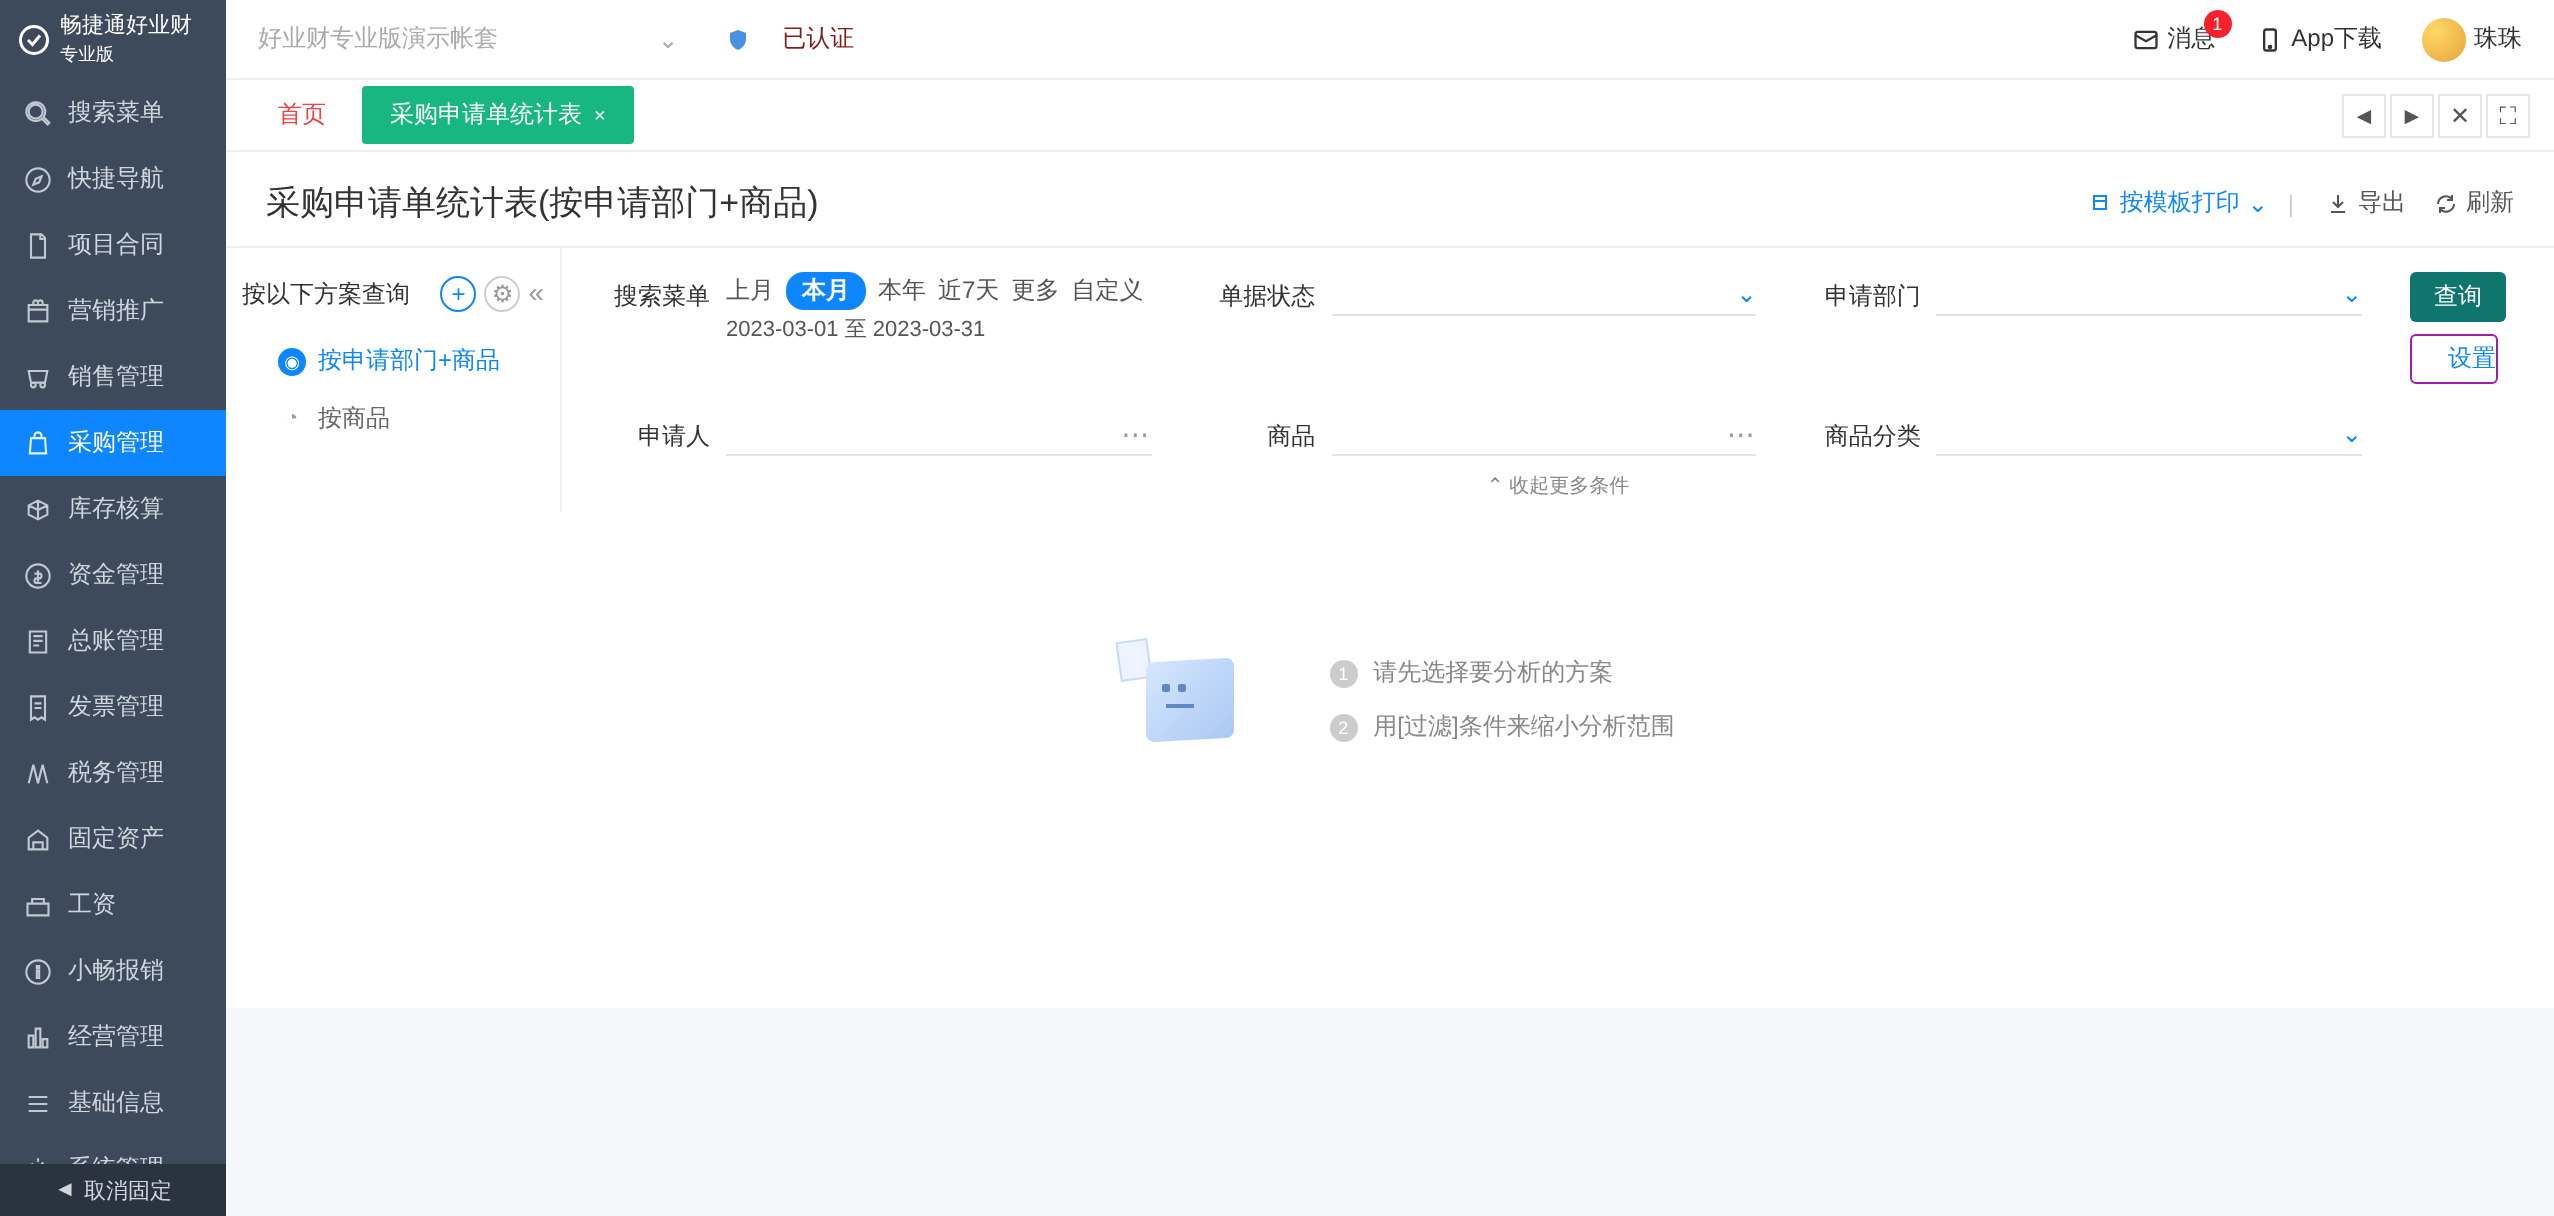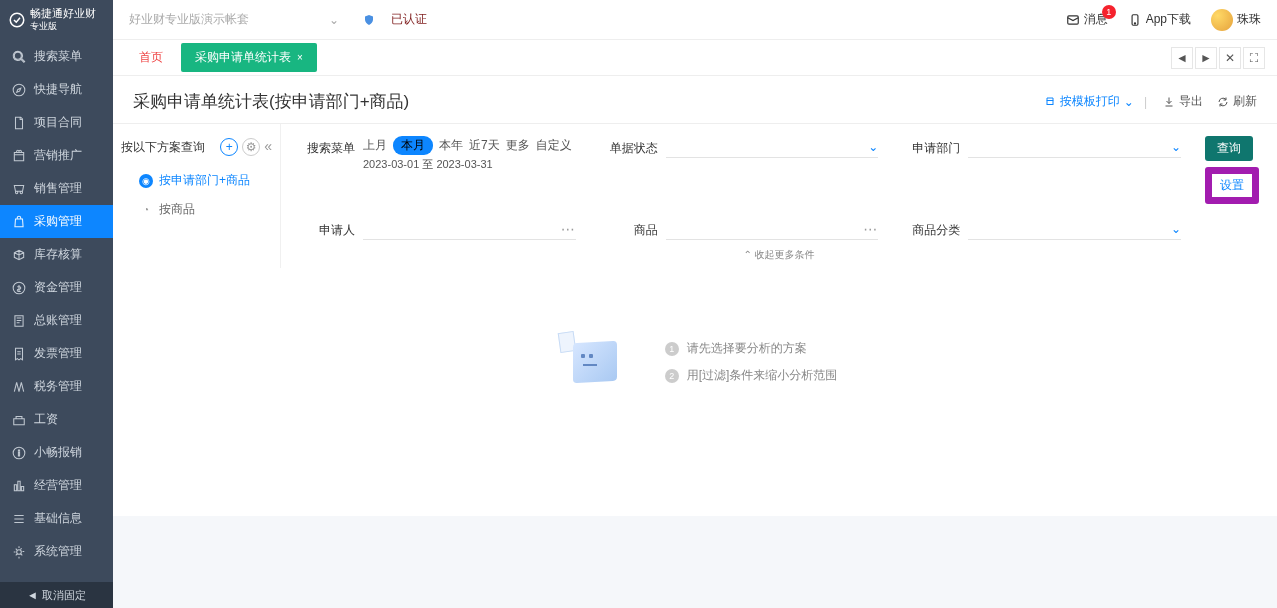--- a/index.html
+++ b/index.html
@@ -57,28 +57,28 @@
     .scheme-dot.clock::before { content: "◔"; font-size: 10px; color: #999; }
     
     
     .filter-panel { flex: 1; padding: 12px 16px 0 16px; position: relative; }
     .filter-row-grid { display: grid; grid-template-columns: repeat(3, 1fr) 56px; gap: 18px 24px; align-items: start; }
     .filter-field { display: flex; align-items: flex-start; }
     .filter-label { width: 58px; text-align: right; color: #333; padding-top: 4px; font-size: 12px; flex-shrink: 0; margin-right: 8px; }
     .filter-body { flex: 1; }
     .date-chips { display: flex; gap: 6px; align-items: center; flex-wrap: wrap; }
     .chip { color: #555; cursor: pointer; font-size: 12px; }
-    .chip.active { background: #0d86ff; color: #000000; padding: 1px 8px; border-radius: 9px; }
+    .chip.active { background: #0d86ff; color: #ffffff; padding: 1px 8px; border-radius: 9px; font-weight: bold; }
     .date-range { font-size: 11px; color: #555; margin-top: 2px; }
     .select-underline { border-bottom: 1px solid #e3e3e3; display: flex; align-items: center; height: 22px; }
     .select-caret { margin-left: auto; color: #0d86ff; font-size: 12px; }
     .select-dots { margin-left: auto; color: #999; font-size: 14px; letter-spacing: 1px; }
     .action-col { display: flex; flex-direction: column; gap: 6px; align-items: stretch; }
     .btn-primary { background: #0f766e; color: #fff; border: none; padding: 4px 0; border-radius: 3px; cursor: pointer; font-size: 12px; width: 48px; text-align: center; }
-    .btn-outline { background: #fff; color: #0d86ff; border: 7px solid #a21caf; padding: 3px 0; border-radius: 3px; cursor: pointer; font-size: 12px; width: 54px; text-align: center; }
+    .btn-outline { background: #fff; color: #0d86ff; border: 1px solid #a21caf; padding: 3px 0; border-radius: 3px; cursor: pointer; font-size: 12px; width: 44px; text-align: right; }
     .filter-row2 { display: grid; grid-template-columns: repeat(3, 1fr) 56px; gap: 18px 24px; margin-top: 14px; }
     .collapse-bar { text-align: center; padding: 8px 0 6px 0; color: #888; cursor: pointer; font-size: 10px; }
     
     
     .empty-area { background: #fff; padding: 60px 0 120px 0; display: flex; justify-content: center; }
     .empty-inner { display: flex; align-items: center; gap: 28px; }
     .empty-img { width: 84px; height: 68px; position: relative; }
     .empty-box { position: absolute; left: 20px; top: 14px; width: 44px; height: 40px; background: linear-gradient(135deg, #d6e6ff 0%, #a9c9f2 100%); border-radius: 4px; transform: skewY(-3deg); }
     .empty-face { position: absolute; left: 28px; top: 26px; display: flex; gap: 4px; }
     .eye { width: 4px; height: 4px; background: #6288c3; border-radius: 1px; }
@@ -197,20 +197,26 @@
       <svg class="sidebar-icon" viewBox="0 0 24 24" fill="none" stroke="currentColor" stroke-width="1.8">
         <path d="M6 2h12v20l-3-2-3 2-3-2-3 2V2zm3 6h6m-6 4h6"></path>
       </svg>
       <span>发票管理</span>
     </div>
     <div class="sidebar-item">
       <svg class="sidebar-icon" viewBox="0 0 24 24" fill="none" stroke="currentColor" stroke-width="1.8">
         <path d="M4 20l4-16 4 16 4-16 4 16"></path>
       </svg>
       <span>税务管理</span>
+    </div>
+    <div class="sidebar-item">
+      <svg class="sidebar-icon" viewBox="0 0 24 24" fill="none" stroke="currentColor" stroke-width="1.8">
+        <path d="M4 20V10l8-6 8 6v10H4zm4 0v-6h8v6"></path>
+      </svg>
+      <span>固定资产</span>
     </div>
     <div class="sidebar-item">
       <svg class="sidebar-icon" viewBox="0 0 24 24" fill="none" stroke="currentColor" stroke-width="1.8">
         <path d="M3 10h18v10H3V10zm4-4h10v4H7V6z"></path>
       </svg>
       <span>工资</span>
     </div>
     <div class="sidebar-item">
       <svg class="sidebar-icon" viewBox="0 0 24 24" fill="none" stroke="currentColor" stroke-width="1.8">
         <path d="M12 2a10 10 0 100 20 10 10 0 000-20zm-1 5h2v2h-2V7zm0 4h2v6h-2v-6z"></path>

